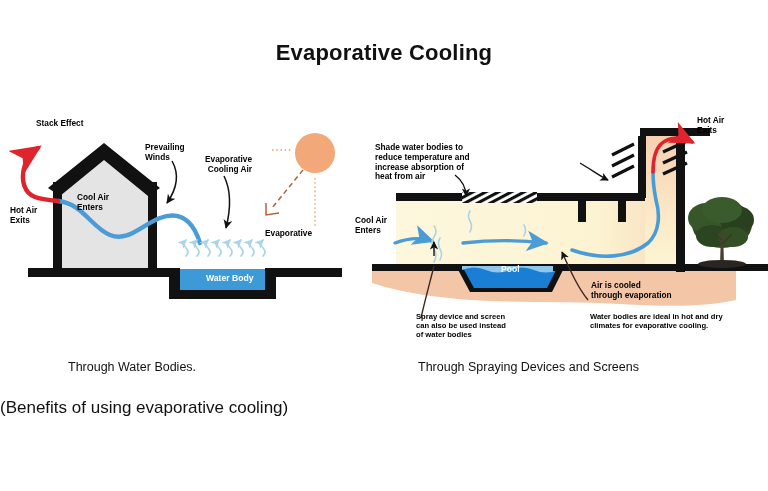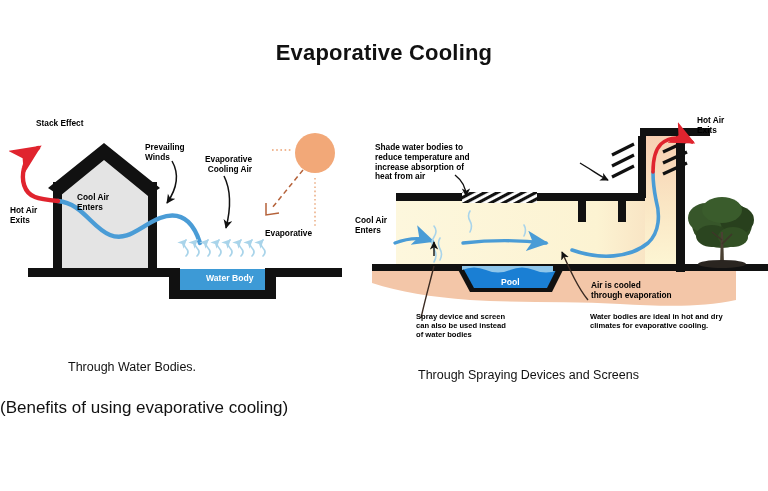--- a/index.html
+++ b/index.html
@@ -1,21 +1,21 @@
 <!DOCTYPE html>
 <html><head>
 <meta charset="utf-8">
 <style>
   html,body{margin:0;padding:0;background:#ffffff;}
   body{width:768px;height:491px;overflow:hidden;font-family:"Liberation Sans",sans-serif;color:#111;}
   #stage{position:relative;width:768px;height:378px;background:#fff;}
   .title{position:absolute;left:0;top:40px;width:768px;text-align:center;font-size:22px;font-weight:bold;color:#111;letter-spacing:0.2px;}
   .cap{position:absolute;font-size:12.5px;color:#111;}
   .cap-left{left:68px;top:360px;}
-  .cap-right{left:418px;top:360px;margin-top:8px;}
+  .cap-right{left:418px;top:360px;}
   .cap-bottom{left:0;top:398px;width:768px;text-align:left;font-size:17px;color:#111;}
   .lbl{position:absolute;font-size:8.3px;font-weight:bold;color:#000;line-height:1.18;white-space:pre-line;}
   .lbl-sm{position:absolute;font-size:7.6px;font-weight:bold;color:#000;line-height:1.2;white-space:pre-line;}
   svg{display:block;}
   .abs{position:absolute;left:0;top:0;}
 </style>
 </head>
 <body>
 
 <div id="stage">
@@ -201,21 +201,21 @@
   </svg>
 
   <div class="lbl" style="left:375px;top:143px;">Shade water bodies to
 reduce temperature and
 increase absorption of
 heat from air</div>
   <div class="lbl" style="left:697px;top:116px;">Hot Air
 Exits</div>
   <div class="lbl" style="left:355px;top:216px;">Cool Air
 Enters</div>
-  <div class="lbl" style="left:501px;top:277px;color:#fff;font-size:8.6px;">Pool</div>
+  <div class="lbl" style="left:501px;top:264px;color:#fff;font-size:8.6px;">Pool</div>
   <div class="lbl" style="left:591px;top:281px;">Air is cooled
 through evaporation</div>
   <div class="lbl-sm" style="left:416px;top:312px;">Spray device and screen
 can also be used instead
 of water bodies</div>
   <div class="lbl-sm" style="left:590px;top:312px;">Water bodies are ideal in hot and dry
 climates for evaporative cooling.</div>
 
   <div class="cap cap-left">Through Water Bodies.</div>
   <div class="cap cap-right">Through Spraying Devices and Screens</div>

